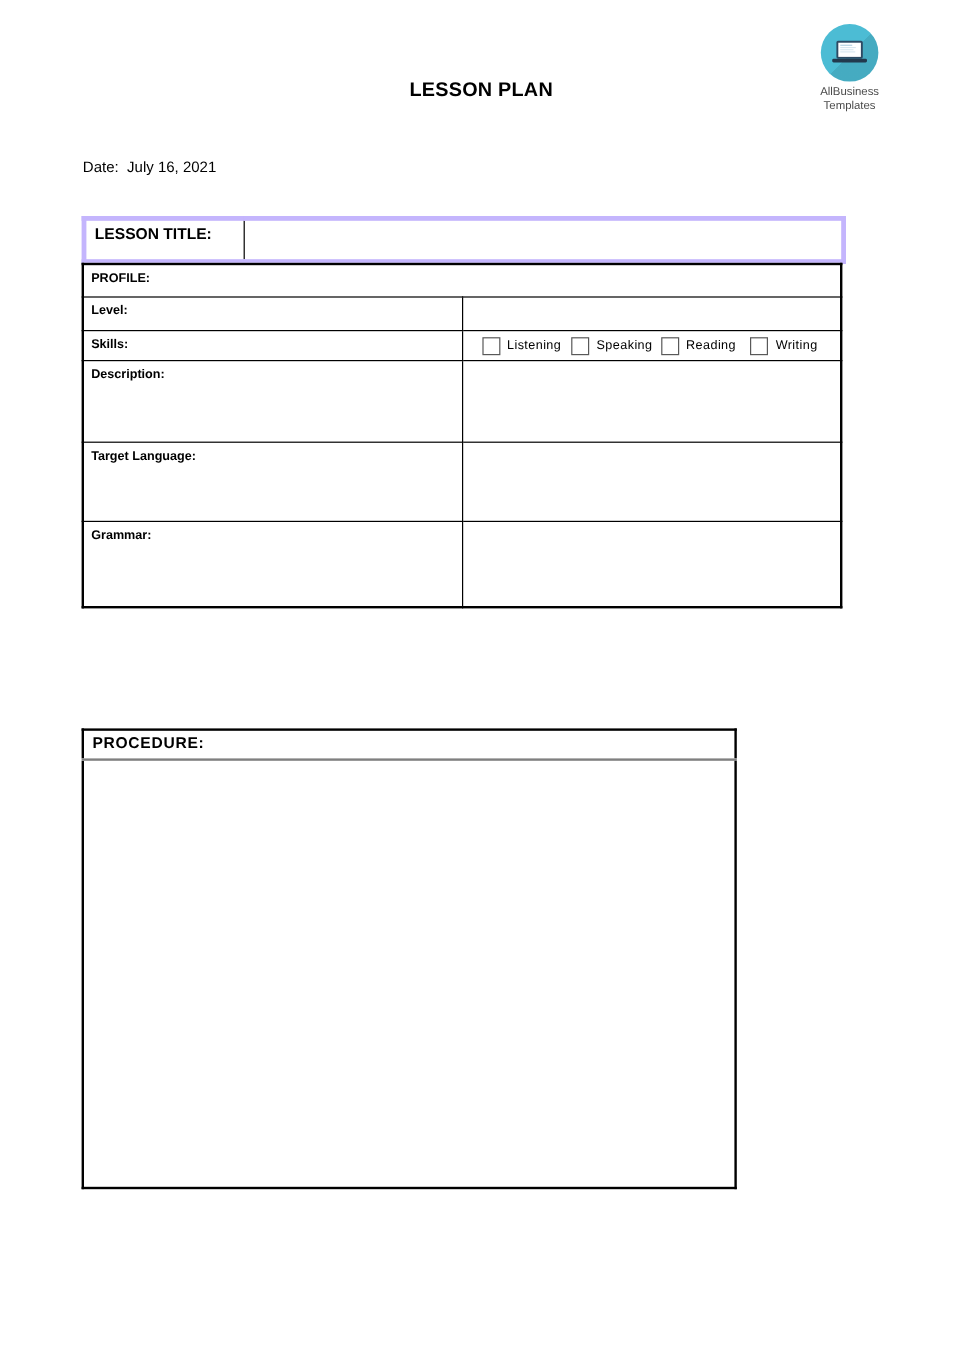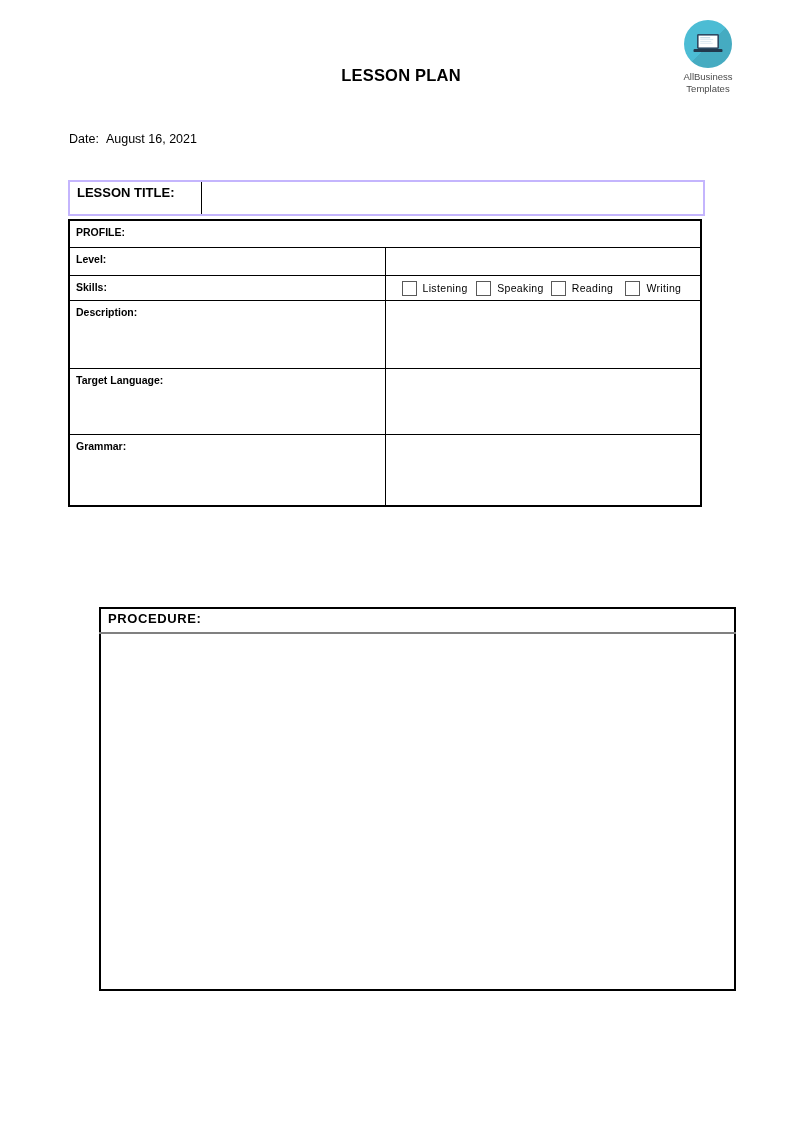--- a/index.html
+++ b/index.html
@@ -87,21 +87,21 @@
     border: 1px solid #000000;
     vertical-align: top;
     padding: 0;
   }
 
   
   #lesson-title-table {
     left: 68px;
     top: 180px;
     width: 637px;
-    border: 2px solid #c4b5fd;
+    border: 4px solid #c4b5fd;
   }
   #lesson-title-table td {
     height: 26px;
   }
   .cell-lesson-title-label {
     width: 124px;
     font-size: 13px;
     font-weight: bold;
     padding: 3px 0 0 7px !important;
     white-space: nowrap;
@@ -164,23 +164,22 @@
     font-size: 10.5px;
     margin-left: 6px;
     letter-spacing: 0.35px;
     white-space: nowrap;
   }
 
   
   #procedure-table {
     left: 68px;
     top: 607px;
-    width: 637px;
+    width: 546px;
     border: 2px solid #000000;
-    margin-left: 31px;
   }
   #procedure-table td {
     border: none;
   }
   .cell-procedure-head {
     height: 19px;
     border-bottom: 2px solid #808080 !important;
     font-size: 13px;
     font-weight: bold;
     padding: 2px 0 2px 7px !important;
@@ -208,21 +207,21 @@
   </div>
   <div class="logo-text">
     <div>AllBusiness</div>
     <div>Templates</div>
   </div>
 </div>
 
 <div class="doc-title">LESSON PLAN</div>
 
 <div class="date-line">
-  <span>Date:</span><span class="date-value">August 16, 2021</span>
+  <span>Date:</span><span class="date-value">July 16, 2021</span>
 </div>
 
 <table class="tbl" id="lesson-title-table">
   <tbody>
       <tr>
     <td class="cell-lesson-title-label">LESSON TITLE:</td>
     <td class="cell-lesson-title-value"></td>
   </tr>
 </tbody>
   </table>

